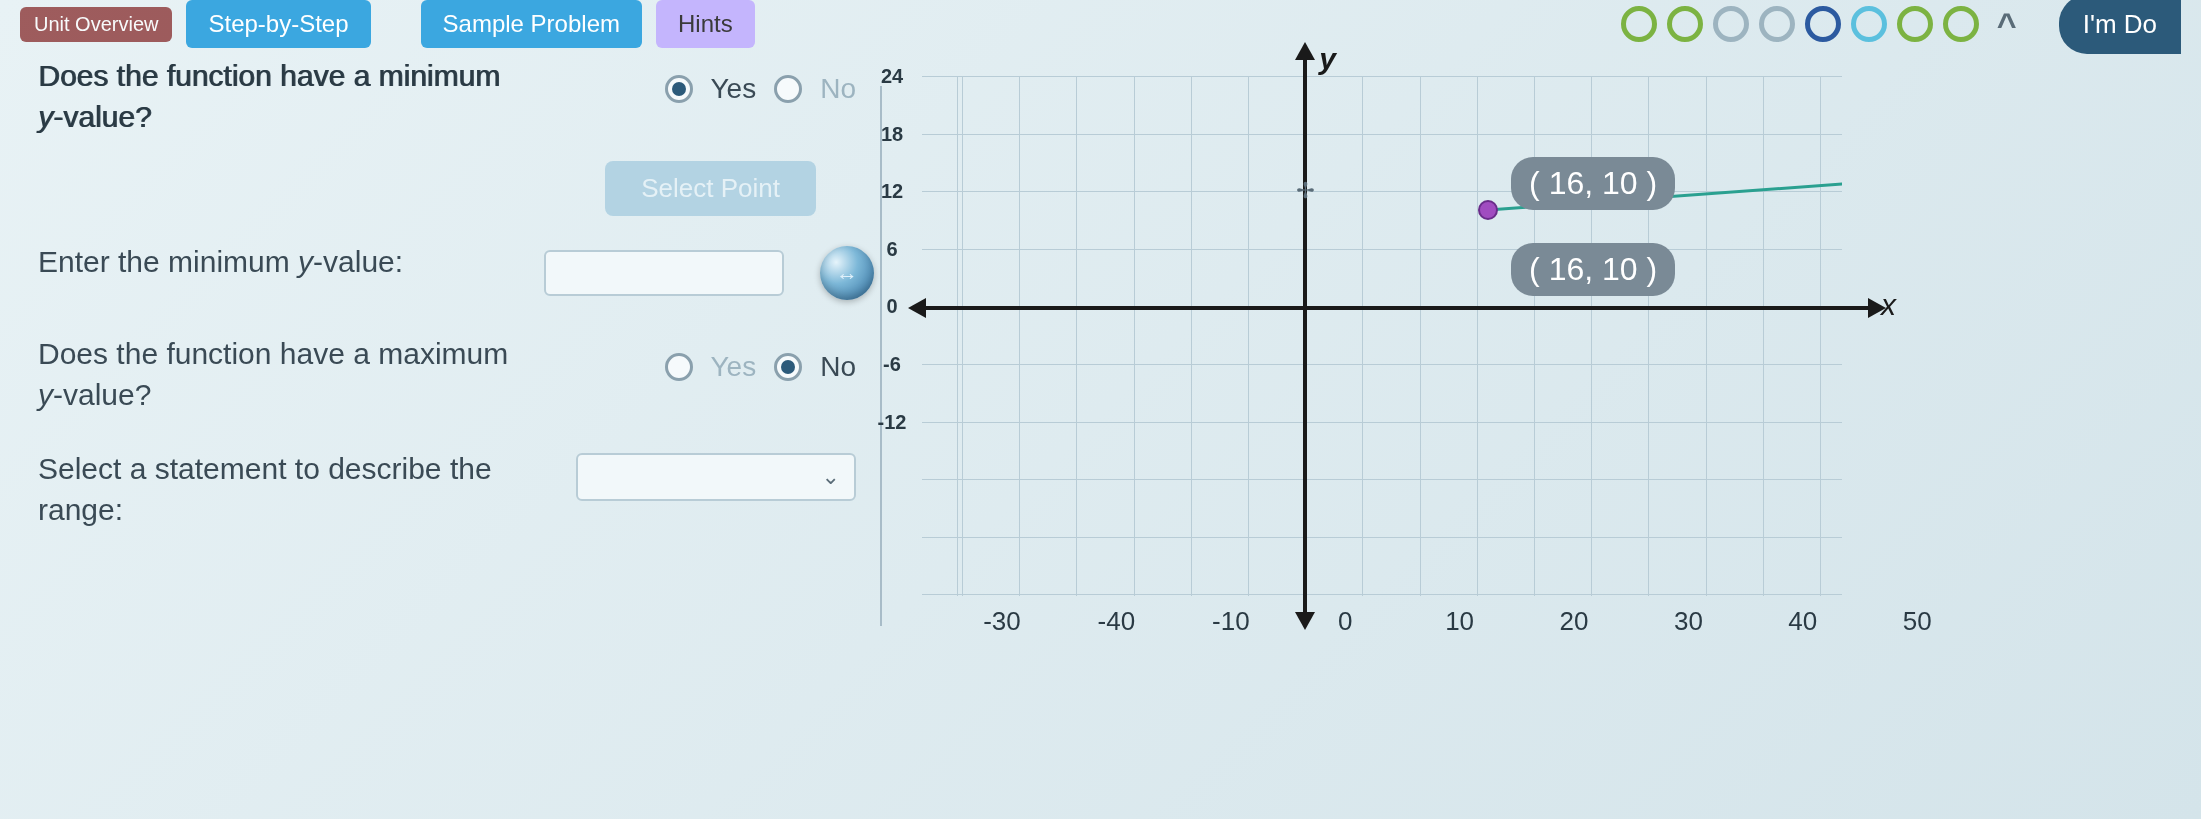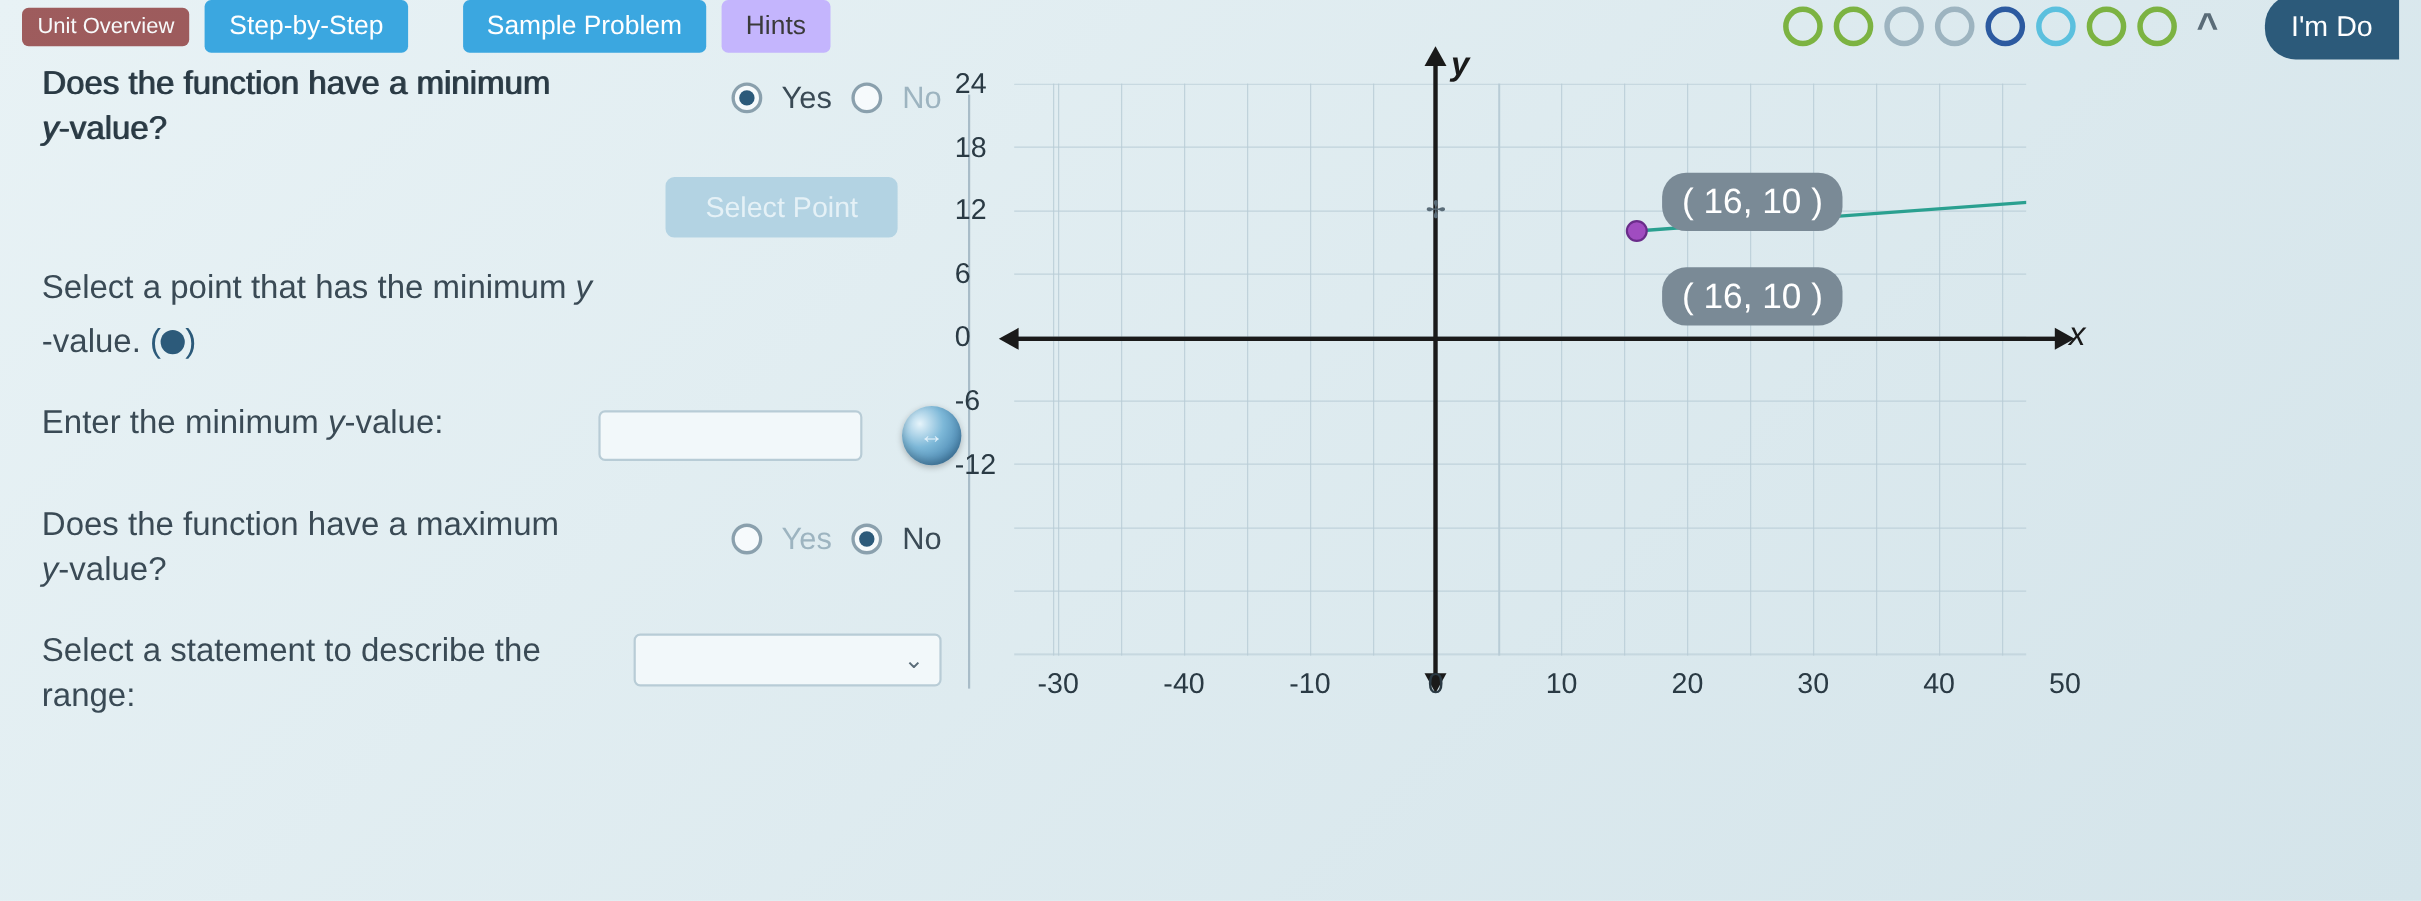--- a/index.html
+++ b/index.html
@@ -145,25 +145,25 @@
     border-bottom: 18px solid #1a1a1a; border-left: 10px solid transparent;
     border-right: 10px solid transparent;
   }
   .axis-y::after {
     content: ""; position: absolute; bottom: -14px; left: -8px;
     border-top: 18px solid #1a1a1a; border-left: 10px solid transparent;
     border-right: 10px solid transparent;
   }
   .y-tick {
     position: absolute; right: calc(100% + 10px); transform: translateY(-50%);
-    font-size: 26px; color: #2a3a44; left: -54px; width: 48px; text-align: left;
+    font-size: 20px; color: #2a3a44; left: -54px; width: 48px; text-align: center; font-weight: bold;
   }
   .x-tick {
     position: absolute; top: calc(100% + 10px); transform: translateX(-50%);
-    font-size: 26px; color: #2a3a44;
+    font-size: 26px; color: #2a3a44; margin-left: 40px;
   }
   .axis-label-y {
     position: absolute; left: calc(40px + 57.2px * 6 + 14px); top: -34px;
     font-size: 30px; font-style: italic; font-weight: bold; color: #1a1a1a;
   }
   .axis-label-x {
     position: absolute; right: -54px; top: calc(57.6px * 4 - 18px);
     font-size: 30px; font-style: italic; color: #1a1a1a;
   }
   .func-curve {
@@ -226,31 +226,20 @@
         <span class="radio-label">Yes</span>
         <span class="radio"></span>
         <span class="radio-label muted">No</span>
       </div>
     </div>
 
     <div style="text-align:right; margin:-10px 40px 26px 0;">
       <button class="select-point-btn">Select Point</button>
     </div>
 
-    <div class="q-row">
-      <div class="q-text">
-        <span>Select a point that has the minimum </span><span class="italic">y</span><br>
-        <span>-value.</span>
-        <div class="point-indicator">
-          <span>(</span>
-            <span class="pdot"></span>
-            <span>)</span>
-        </div>
-      </div>
-    </div>
 
     <div class="q-row">
       <div class="q-text">
         <span>Enter the minimum </span><span class="italic">y</span><span>-value:</span>
       </div>
       <div class="q-controls">
         <input class="text-input" type="text" style="">
         <div class="blue-orb">↔</div>
       </div>
     </div>

